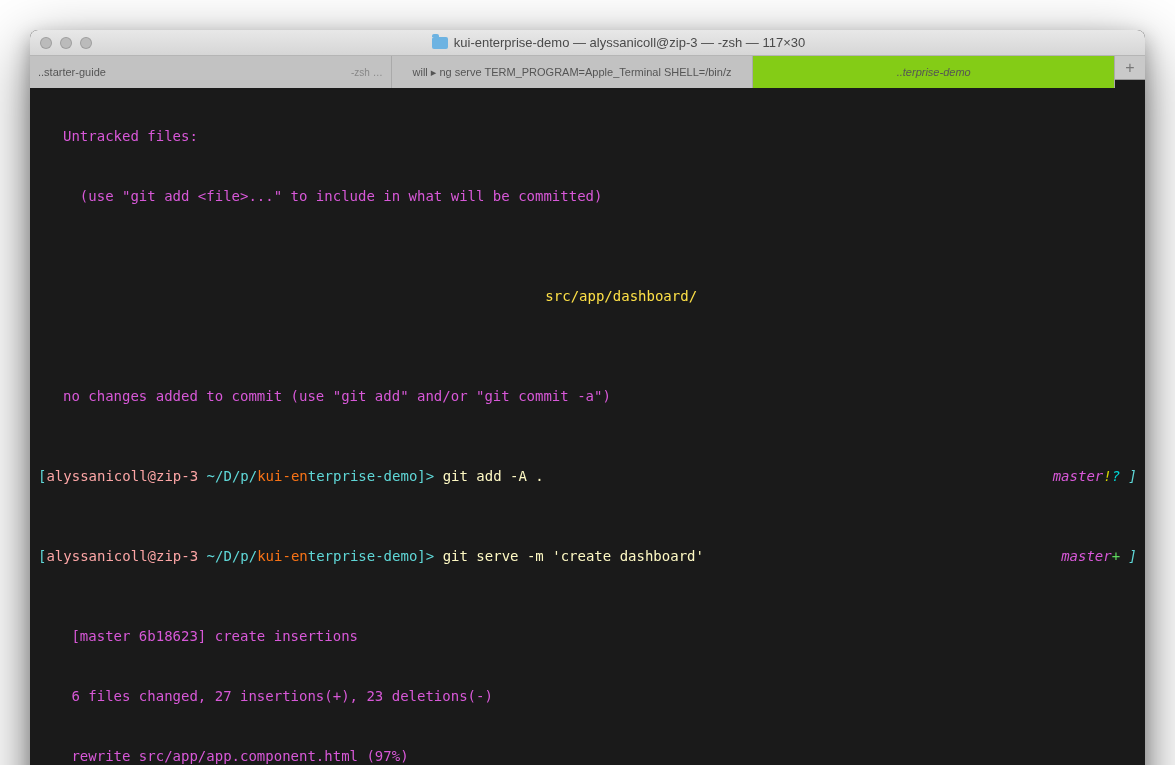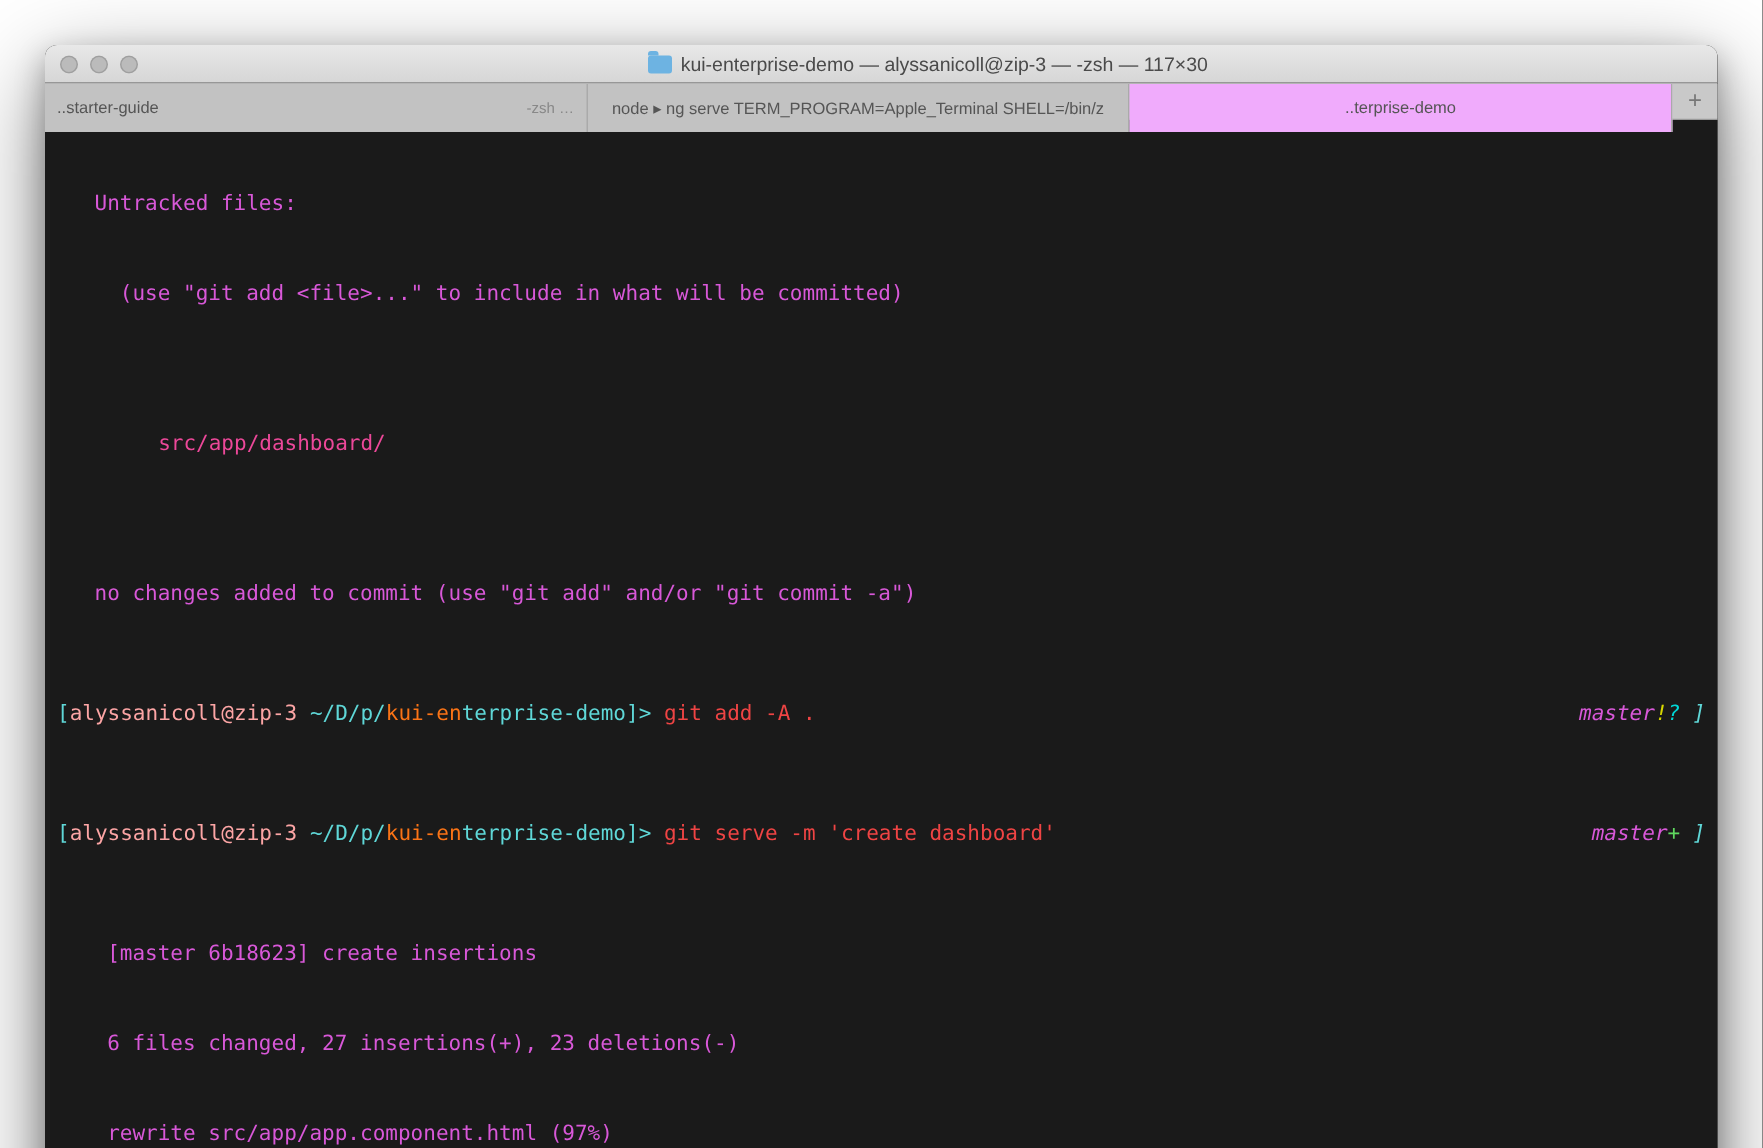--- a/index.html
+++ b/index.html
@@ -67,21 +67,21 @@
     align-items: center;
     justify-content: center;
     border-right: 1px solid #aaa;
     background: #c2c2c2;
     gap: 6px;
     padding: 16px 8px;
     overflow: hidden;
     white-space: nowrap;
     cursor: default;
   }
-  .tab.active { background: #f0abfc; }
+  .tab.active { background: #84cc16; font-style: italic; }
   .tab-right { font-size: 10px; color: #888; margin-left: auto; }
   .tab-add {
     width: 30px;
     display: flex;
     align-items: center;
     justify-content: center;
     background: #c9c9c9;
     color: #777;
     font-size: 16px;
     cursor: pointer;
@@ -94,27 +94,27 @@
     color: #d0d0d0;
     white-space: pre;
     font-family: "SF Mono","Menlo","Consolas",monospace;
   }
   .line { white-space: pre-wrap; word-break: break-all; display: flex; }
   .line .lmain { flex: 1; }
   .line .rside { margin-left: auto; white-space: pre; font-style: italic; }
   .magenta { color: #d858d8; margin-left: 25px; }
   .green { color: #5fd75f; }
   .cyan-bracket { color: #5fd7d7; }
-  .orange { color: #ec4899; }
+  .orange { color: #fde047; text-align: center; }
   .yellow { color: #d7d700; }
   .cyanQ { color: #00d7d7; }
   .prompt-user { color: #fca5a5; }
   .prompt-path { color: #5fd7d7; }
   .prompt-path .green { color: #f97316; }
-  .cmd { color: #ef4444; }
+  .cmd { color: #fef9c3; }
   @keyframes blink { 50% { opacity: 0; } }
 </style>
 </head>
 <body>
 
 <div class="window">
 
   <div class="titlebar">
     <div class="traffic-lights">
       <div class="tl"></div>
@@ -126,21 +126,21 @@
       <span>kui-enterprise-demo — alyssanicoll@zip-3 — -zsh — 117×30</span>
     </div>
   </div>
 
   <div class="tabbar">
     <div class="tab">
       <span>..starter-guide</span>
       <span class="tab-right">-zsh …</span>
     </div>
     <div class="tab">
-      <span>node ▸ ng serve TERM_PROGRAM=Apple_Terminal SHELL=/bin/z</span>
+      <span>will ▸ ng serve TERM_PROGRAM=Apple_Terminal SHELL=/bin/z</span>
     </div>
     <div class="tab active">
       <span>..terprise-demo</span>
     </div>
     <div class="tab-add">+</div>
   </div>
 
   <div class="terminal">
     <div class="line"><span class="lmain magenta">Untracked files:</span></div>
     <div class="line"><span class="lmain magenta">  (use "git add &lt;file&gt;..." to include in what will be committed)</span></div>

